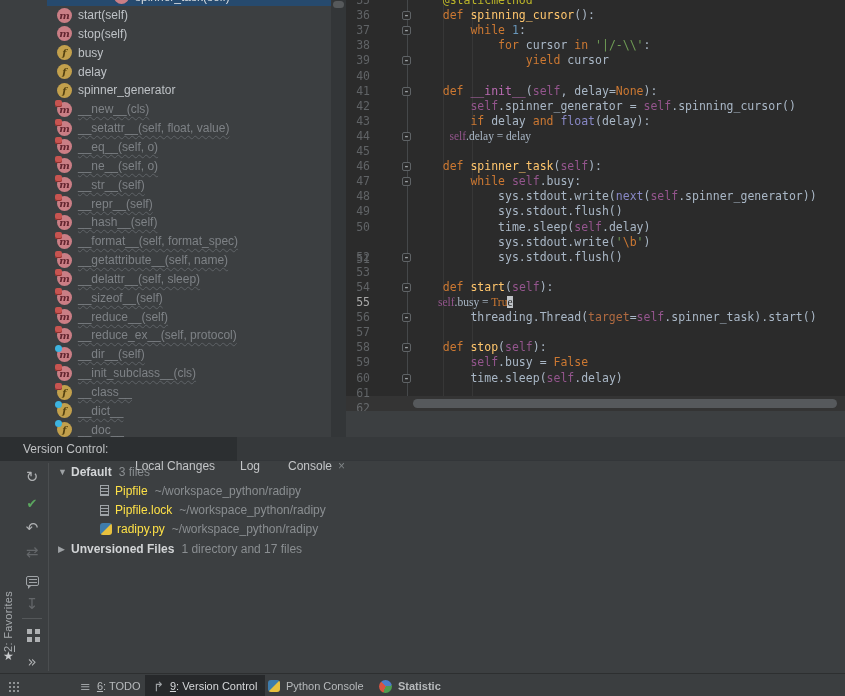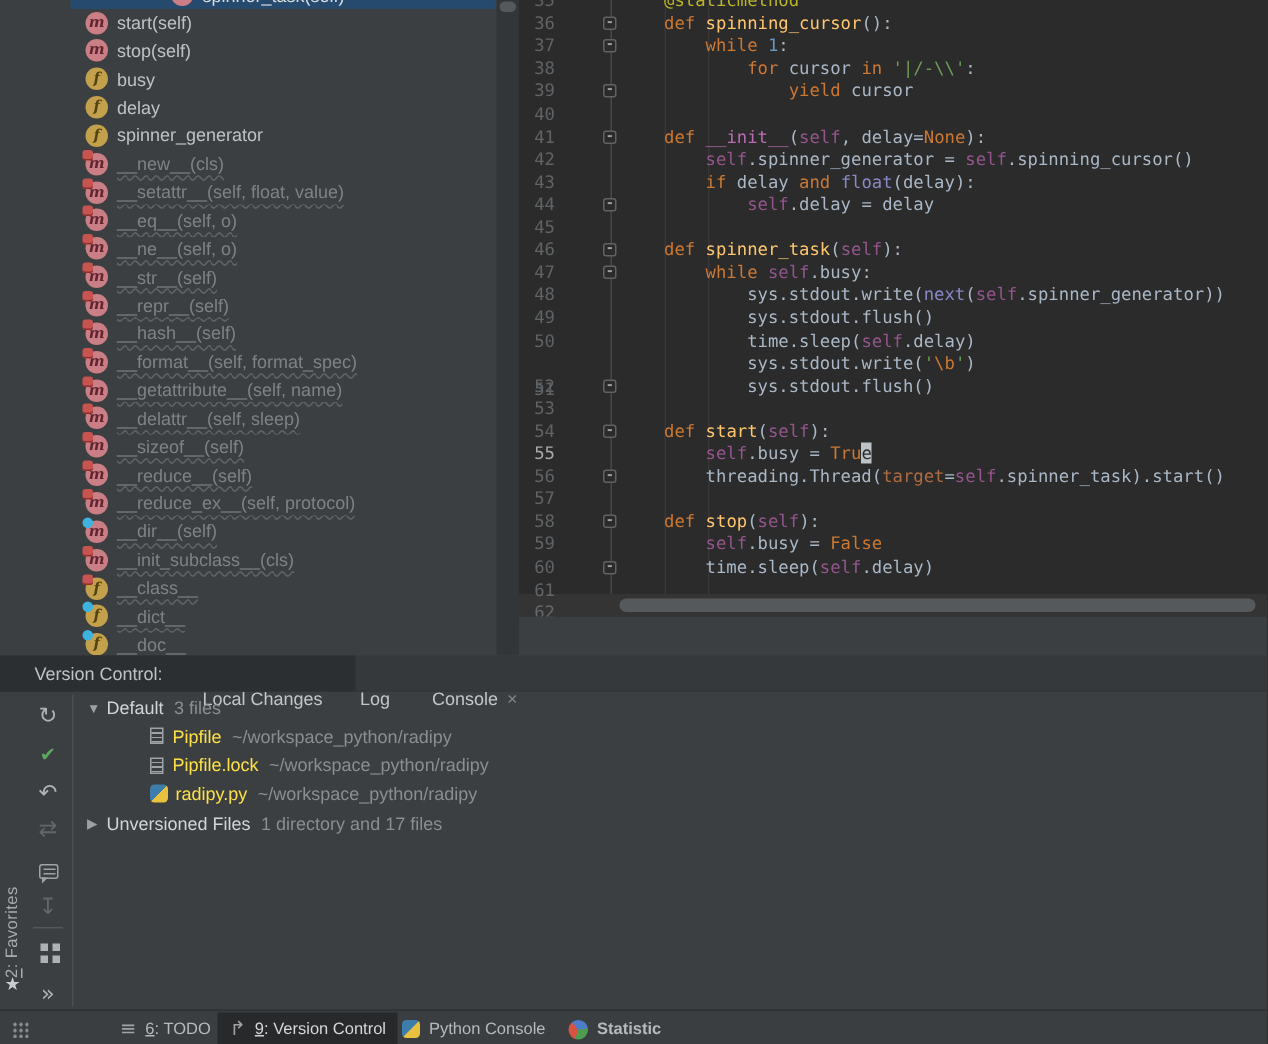--- a/index.html
+++ b/index.html
@@ -65,21 +65,21 @@
          color:#AFB1B3;font-size:15px;font-family:"DejaVu Sans",sans-serif;}
   .vcbtn.dim{color:#64676A;}
   .vcbtn.green{color:#5BA75F;font-size:13px;}
   .hr-sep{position:absolute;left:22px;width:20px;height:1px;background:#55585A;}
   .bubble{width:13px;height:10px;border:1px solid #9FA3A6;border-radius:2px;position:relative;}
   .bubble::after{content:"";position:absolute;left:1px;bottom:-4px;border:2px solid transparent;border-top-color:#9FA3A6;border-left-color:#9FA3A6;}
   .bubble::before{content:"";position:absolute;left:2px;top:2px;width:8px;height:1px;background:#9FA3A6;box-shadow:0 3px 0 #9FA3A6;}
   .gridic{width:5px;height:5px;background:#AFB1B3;box-shadow:8px 0 #AFB1B3,0 8px #AFB1B3,8px 8px #AFB1B3;margin:-6px 0 0 -6px;}
   .vrow{position:absolute;left:0;right:0;height:19px;display:flex;align-items:center;font-size:12px;white-space:nowrap;}
   .vrow .arrow{color:#9DA1A4;font-size:9px;width:13px;flex:none;}
-  .vrow .gname{color:#D2D4D6;font-weight:normal;}
+  .vrow .gname{color:#D2D4D6;font-weight:bold;}
   .vrow .fname{color:#fde047;}
   .vrow .meta{color:#8A8E91;margin-left:7px;}
   .icon-textfile{flex:none;width:9px;height:11px;border:1px solid #9FA4A8;margin-right:6px;
       background:linear-gradient(#0000 2px,#9FA4A8 2px,#9FA4A8 3px,#0000 3px,#0000 5px,#9FA4A8 5px,#9FA4A8 6px,#0000 6px,#0000 8px,#9FA4A8 8px,#9FA4A8 9px,#0000 9px);}
   .icon-python{flex:none;width:12px;height:12px;border-radius:3px;margin-right:5px;
       background:linear-gradient(135deg,#3E7CAC 49%,#E8C13E 51%);}
 
   
   .fav-label{position:absolute;left:2px;top:556px;height:96px;writing-mode:vertical-rl;transform:rotate(180deg);
              font-size:11px;color:#A6AAAD;letter-spacing:0.3px;}
@@ -231,21 +231,21 @@
         <div class="cline" style="top: 68.5px;"></div>
         <div class="gutter-num" style="top: 83.6px;">41</div>
         <div class="fold" style="top: 86.6px;">-</div>
         <div class="cline" style="top: 83.6px;"><span class="tk-t">    </span><span class="tk-k">def </span><span class="tk-mg">__init__</span><span class="tk-t">(</span><span class="tk-sf">self</span><span class="tk-t">, delay=</span><span class="tk-k">None</span><span class="tk-t">):</span></div>
         <div class="gutter-num" style="top: 98.7px;">42</div>
         <div class="cline" style="top: 98.7px;"><span class="tk-t">        </span><span class="tk-sf">self</span><span class="tk-t">.spinner_generator = </span><span class="tk-sf">self</span><span class="tk-t">.spinning_cursor()</span></div>
         <div class="gutter-num" style="top: 113.8px;">43</div>
         <div class="cline" style="top: 113.8px;"><span class="tk-t">        </span><span class="tk-k">if </span><span class="tk-t">delay </span><span class="tk-k">and </span><span class="tk-b">float</span><span class="tk-t">(delay):</span></div>
         <div class="gutter-num" style="top: 128.9px;">44</div>
         <div class="fold" style="top: 131.9px;">-</div>
-        <div class="cline" style="top: 128.9px;"><span class="tk-t">            </span><span class="tk-sf">self</span><span class="tk-t">.delay = delay</span></div>
+        <div class="cline" style="top: 128.9px; font-family: Liberation Serif, serif;"><span class="tk-t">            </span><span class="tk-sf">self</span><span class="tk-t">.delay = delay</span></div>
         <div class="gutter-num" style="top: 144px;">45</div>
         <div class="cline" style="top: 144px;"></div>
         <div class="gutter-num" style="top: 159.1px;">46</div>
         <div class="fold" style="top: 162.1px;">-</div>
         <div class="cline" style="top: 159.1px;"><span class="tk-t">    </span><span class="tk-k">def </span><span class="tk-fn">spinner_task</span><span class="tk-t">(</span><span class="tk-sf">self</span><span class="tk-t">):</span></div>
         <div class="gutter-num" style="top: 174.2px;">47</div>
         <div class="fold" style="top: 177.2px;">-</div>
         <div class="cline" style="top: 174.2px;"><span class="tk-t">        </span><span class="tk-k">while </span><span class="tk-sf">self</span><span class="tk-t">.busy:</span></div>
         <div class="gutter-num" style="top: 189.3px;">48</div>
         <div class="cline" style="top: 189.3px;"><span class="tk-t">            </span><span class="tk-t">sys.stdout.write(</span><span class="tk-b">next</span><span class="tk-t">(</span><span class="tk-sf">self</span><span class="tk-t">.spinner_generator))</span></div>
@@ -257,21 +257,21 @@
         <div class="cline" style="top: 234.6px;"><span class="tk-t">            </span><span class="tk-t">sys.stdout.write(</span><span class="tk-s">'</span><span class="tk-e">\b</span><span class="tk-s">'</span><span class="tk-t">)</span></div>
         <div class="gutter-num" style="top: 249.7px;">52</div>
         <div class="fold" style="top: 252.7px;">-</div>
         <div class="cline" style="top: 249.7px;"><span class="tk-t">            </span><span class="tk-t">sys.stdout.flush()</span></div>
         <div class="gutter-num" style="top: 264.8px;">53</div>
         <div class="cline" style="top: 264.8px;"></div>
         <div class="gutter-num" style="top: 279.9px;">54</div>
         <div class="fold" style="top: 282.9px;">-</div>
         <div class="cline" style="top: 279.9px;"><span class="tk-t">    </span><span class="tk-k">def </span><span class="tk-fn">start</span><span class="tk-t">(</span><span class="tk-sf">self</span><span class="tk-t">):</span></div>
         <div class="gutter-num cur" style="top: 295px;">55</div>
-        <div class="cline" style="top: 295px;"><span class="tk-t">        </span><span class="tk-sf">self</span><span class="tk-t">.busy = </span><span class="tk-k">Tru</span><span class="tk-c">e</span></div>
+        <div class="cline" style="top: 295px; font-family: Liberation Serif, serif;"><span class="tk-t">        </span><span class="tk-sf">self</span><span class="tk-t">.busy = </span><span class="tk-k">Tru</span><span class="tk-c">e</span></div>
         <div class="gutter-num" style="top: 310.1px;">56</div>
         <div class="fold" style="top: 313.1px;">-</div>
         <div class="cline" style="top: 310.1px;"><span class="tk-t">        </span><span class="tk-t">threading.Thread(</span><span class="tk-kw">target</span><span class="tk-t">=</span><span class="tk-sf">self</span><span class="tk-t">.spinner_task).start()</span></div>
         <div class="gutter-num" style="top: 325.2px;">57</div>
         <div class="cline" style="top: 325.2px;"></div>
         <div class="gutter-num" style="top: 340.3px;">58</div>
         <div class="fold" style="top: 343.3px;">-</div>
         <div class="cline" style="top: 340.3px;"><span class="tk-t">    </span><span class="tk-k">def </span><span class="tk-fn">stop</span><span class="tk-t">(</span><span class="tk-sf">self</span><span class="tk-t">):</span></div>
         <div class="gutter-num" style="top: 355.4px;">59</div>
         <div class="cline" style="top: 355.4px;"><span class="tk-t">        </span><span class="tk-sf">self</span><span class="tk-t">.busy = </span><span class="tk-k">False</span></div>

